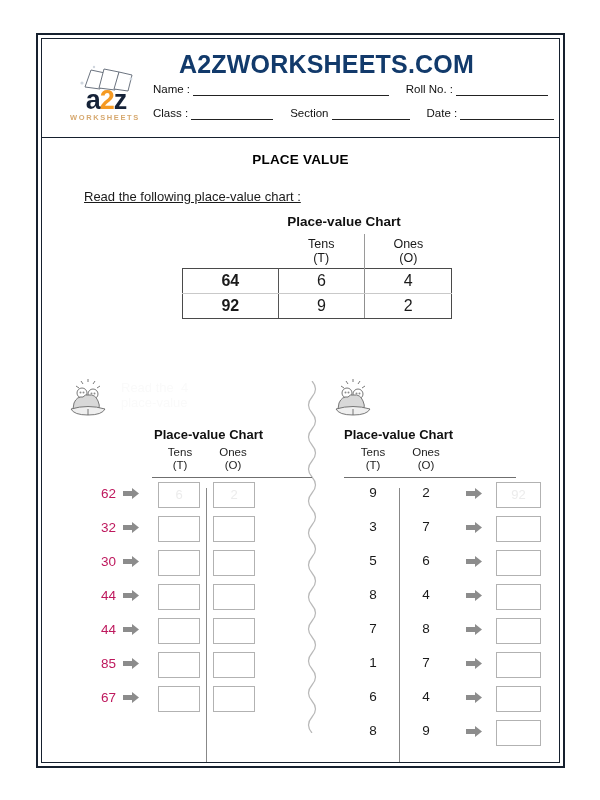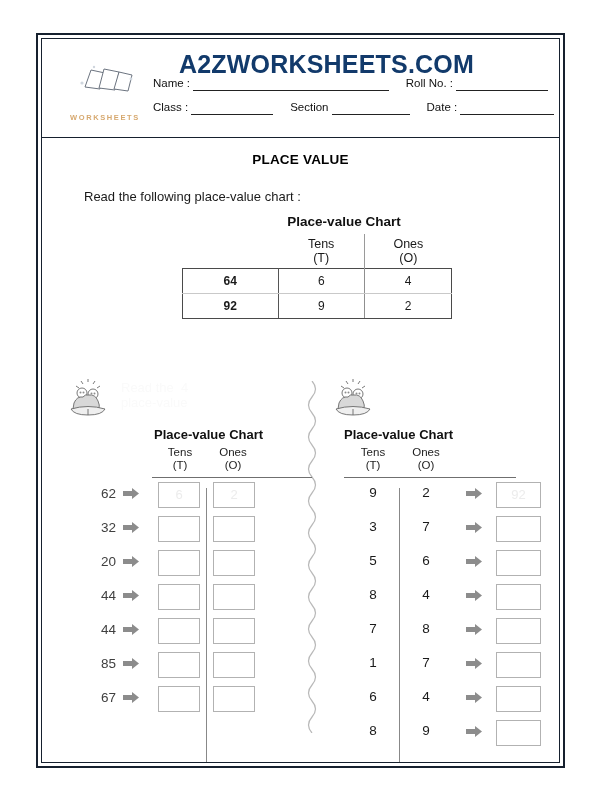--- a/index.html
+++ b/index.html
@@ -98,21 +98,21 @@
   #student-fields {
     position: absolute;
     left: 111px;
     right: 8px;
     top: 38px;
     font-size: 11.5px;
     color: #111;
   }
   .field-row {
     display: flex;
-    align-items: flex-start;
+    align-items: center;
     height: 24px;
     white-space: nowrap;
   }
   .field-label {
     font-size: 11.5px;
     color: #111;
     padding-bottom: 1px;
   }
   .field-blank {
     border-bottom: 1px solid #222;
@@ -133,20 +133,21 @@
     font-weight: bold;
     color: #000;
     margin-top: 14px;
     letter-spacing: .2px;
   }
 
   #instruction {
     margin: 22px 0 0 42px;
     font-size: 13px;
     color: #1a1a1a;
+    text-decoration: underline;
   }
 
   
   #example-chart {
     position: absolute;
     left: 140px;
     top: 175px;
     width: 270px;
   }
   #example-chart .chart-heading {
@@ -155,21 +156,21 @@
     font-weight: bold;
     color: #111;
     padding-left: 54px;
     margin-bottom: 5px;
   }
   #example-chart table {
     border-collapse: collapse;
     width: 270px;
   }
   #example-chart th, #example-chart td {
-    font-size: 12px;
+    font-size: 16px;
     color: #1a1a1a;
     text-align: center;
     font-weight: normal;
     height: 25px;
     box-sizing: border-box;
   }
   #example-chart thead td, #example-chart thead th {
     height: 34px;
     vertical-align: bottom;
     padding-bottom: 2px;
@@ -287,21 +288,21 @@
     height: 34px;
   }
 
   .row-number {
     position: absolute;
     left: 0;
     top: 6px;
     width: 34px;
     text-align: right;
     font-size: 13.5px;
-    color: #404040;
+    color: #be185d;
   }
   .arrow-icon {
     position: absolute;
     top: 7px;
     width: 16px;
     height: 13px;
   }
   #exercise-left .arrow-icon { left: 41px; }
 
   .answer-box {
@@ -356,20 +357,21 @@
             <path d="M24 24 L30 7 L44 10 L39 26 Z"></path>
             <path d="M38 25 L43 6 L58 9 L54 27 Z"></path>
             <path d="M53 26 L58 9 L71 12 L67 28 Z"></path>
           </g>
           <g fill="#cfd6de">
             <circle cx="21" cy="20" r="1.6"></circle>
             <circle cx="70" cy="16" r="1.4"></circle>
             <circle cx="33" cy="4" r="1.2"></circle>
           </g>
         </svg>
+        <div class="logo-a2z"><span>a</span><span class="mid">2</span><span>z</span></div>
         <div class="logo-sub">WORKSHEETS</div>
       </div>
 
       <div id="site-title">A2ZWORKSHEETS.COM</div>
 
       <div id="student-fields">
         <div class="field-row">
           <span class="field-label">Name :</span>
           <span class="field-blank blank-name"></span>
           <span class="spacer-sm"></span>
@@ -502,21 +504,21 @@
           <div class="ex-row">
             <div class="row-number">32</div>
             <svg class="arrow-icon" viewBox="0 0 16 13">
                 <path d="M0 4 L9 4 L9 1 L16 6.5 L9 12 L9 9 L0 9 Z" fill="#8c8c8c"></path>
               </svg>
             <div class="answer-box box-tens"></div>
             <div class="answer-box box-ones"></div>
           </div>
 
           <div class="ex-row">
-            <div class="row-number">20</div>
+            <div class="row-number">30</div>
             <svg class="arrow-icon" viewBox="0 0 16 13">
                 <path d="M0 4 L9 4 L9 1 L16 6.5 L9 12 L9 9 L0 9 Z" fill="#8c8c8c"></path>
               </svg>
             <div class="answer-box box-tens"></div>
             <div class="answer-box box-ones"></div>
           </div>
 
           <div class="ex-row">
             <div class="row-number">44</div>
             <svg class="arrow-icon" viewBox="0 0 16 13">

